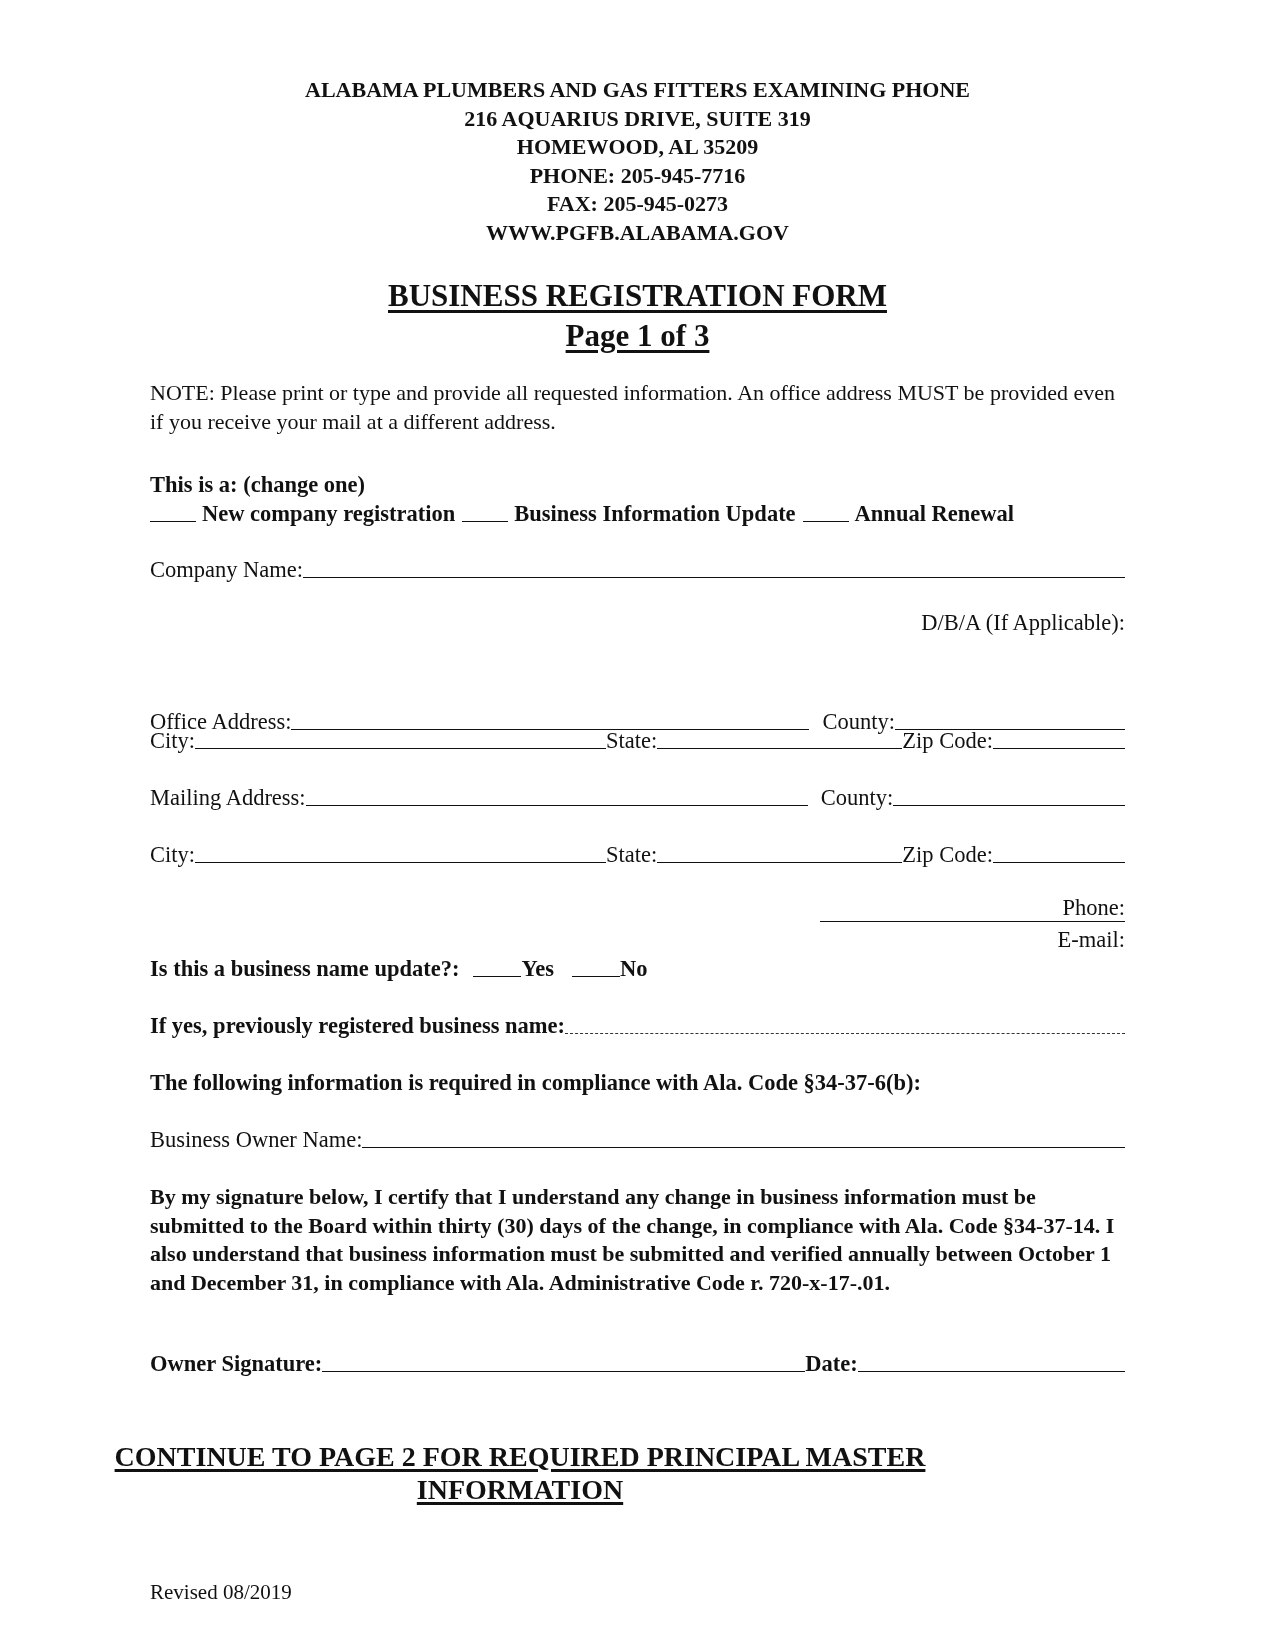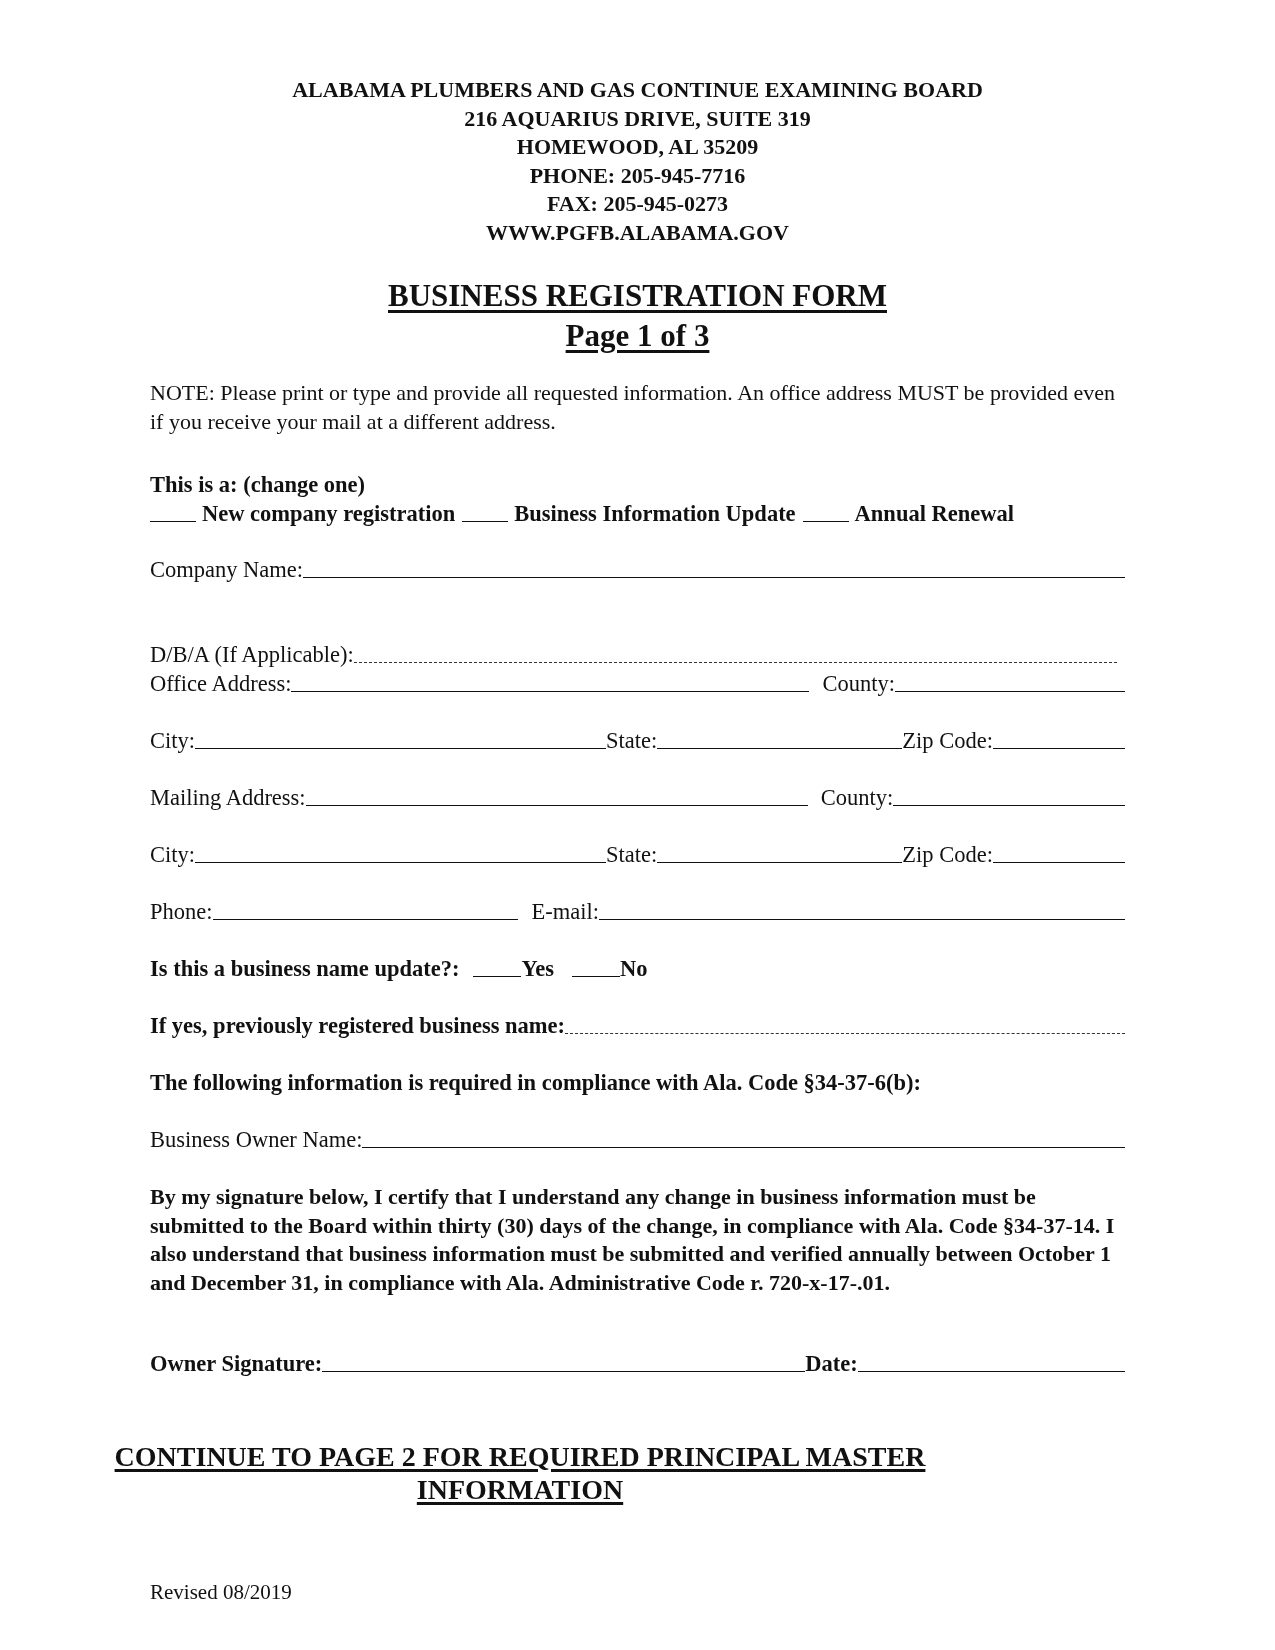--- a/index.html
+++ b/index.html
@@ -20,21 +20,21 @@
   .blank { display: inline-block; border-bottom: 1.6px solid #111; height: 0; margin-bottom: 5px; }
   .cert { left: 150px; width: 980px; font-size: 22px; font-weight: bold; line-height: 28.6px; top: 1183px; }
   .continue { left: 0; width: 1040px; text-align: center; font-size: 28px; font-weight: bold; line-height: 33px; top: 1440px; }
   .continue span { text-decoration: underline; text-decoration-thickness: 2.5px; text-underline-offset: 3px; }
   .revised { left: 150px; top: 1580px; font-size: 21px; }
 </style>
 </head>
 <body>
 
 <div class="abs header">
-  <div>ALABAMA PLUMBERS AND GAS CONTINUE EXAMINING BOARD</div>
+  <div>ALABAMA PLUMBERS AND GAS FITTERS EXAMINING PHONE</div>
   <div>216 AQUARIUS DRIVE, SUITE 319</div>
   <div>HOMEWOOD, AL  35209</div>
   <div>PHONE:  205-945-7716</div>
   <div>FAX:  205-945-0273</div>
   <div>WWW.PGFB.ALABAMA.GOV</div>
 </div>
 
 <div class="abs title" style="top:276px;">
   <span>BUSINESS REGISTRATION FORM</span>
 </div>
@@ -54,26 +54,26 @@
   <span class="lbl" style="margin-left:6px;">Business Information Update</span>
   <span class="blank" style="width:46px;margin-left:7px;"></span>
   <span class="lbl" style="margin-left:6px;">Annual Renewal</span>
 </div>
 
 <div class="abs row" style="top:553px;">
   <span class="lbl">Company Name:</span>
   <span class="line fill"></span>
 </div>
 
-<div class="abs row" style="top:638px;">
+<div class="abs row" style="top:610px;flex-direction:column;">
   <span class="lbl">D/B/A (If Applicable):</span>
   <span class="line dashed fill" style="margin-right:8px;"></span>
 </div>
 
-<div class="abs row" style="top:667px;">
+<div class="abs row" style="top:705px;">
   <span class="lbl">Office Address:</span>
   <span class="line" style="width:518px;"></span>
   <span class="lbl" style="margin-left:13px;">County:</span>
   <span class="line fill"></span>
 </div>
 
 <div class="abs row" style="top:724px;">
   <span class="lbl">City:</span>
   <span class="line" style="width:411px;"></span>
   <span class="lbl">State:</span>
@@ -91,21 +91,21 @@
 
 <div class="abs row" style="top:838px;">
   <span class="lbl">City:</span>
   <span class="line" style="width:411px;"></span>
   <span class="lbl">State:</span>
   <span class="line" style="width:245px;"></span>
   <span class="lbl">Zip Code:</span>
   <span class="line fill"></span>
 </div>
 
-<div class="abs row" style="top:895px;">
+<div class="abs row" style="top:895px;flex-direction:column;">
   <span class="lbl">Phone:</span>
   <span class="line" style="width:305px;"></span>
   <span class="lbl" style="margin-left:14px;">E-mail:</span>
   <span class="line fill"></span>
 </div>
 
 <div class="abs row bold" style="top:952px;">
   <span class="lbl">Is this a business name update?:</span>
   <span class="blank" style="width:48px;margin-left:14px;"></span>
   <span class="lbl">Yes</span>

